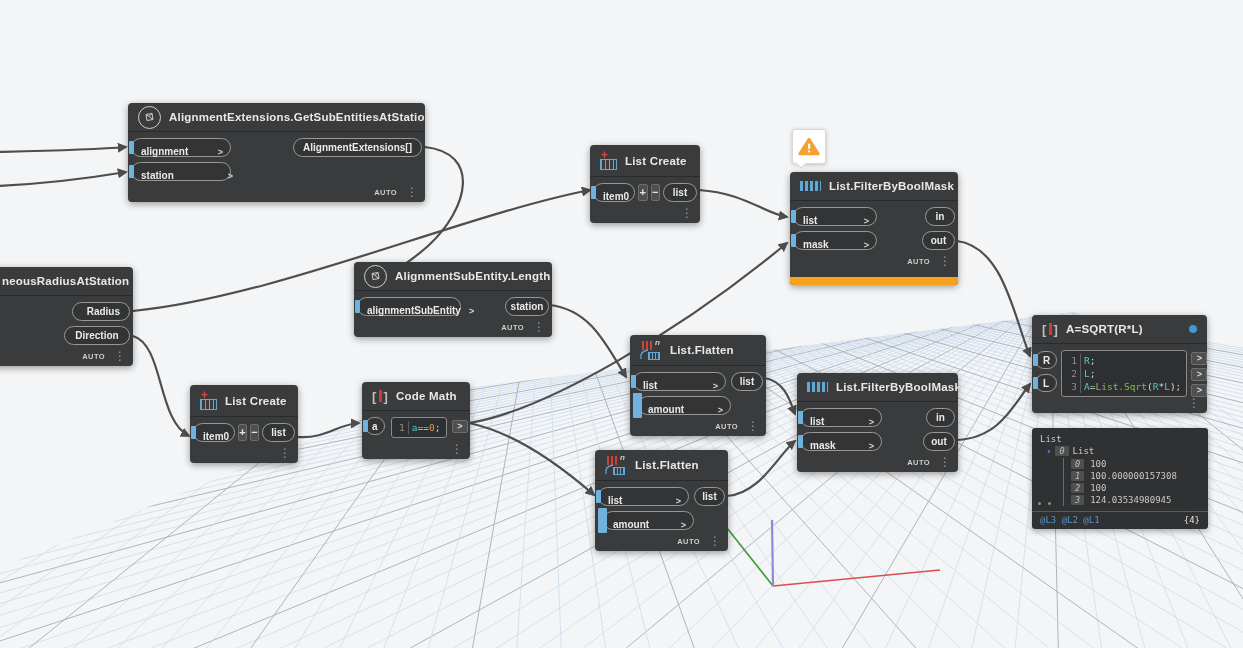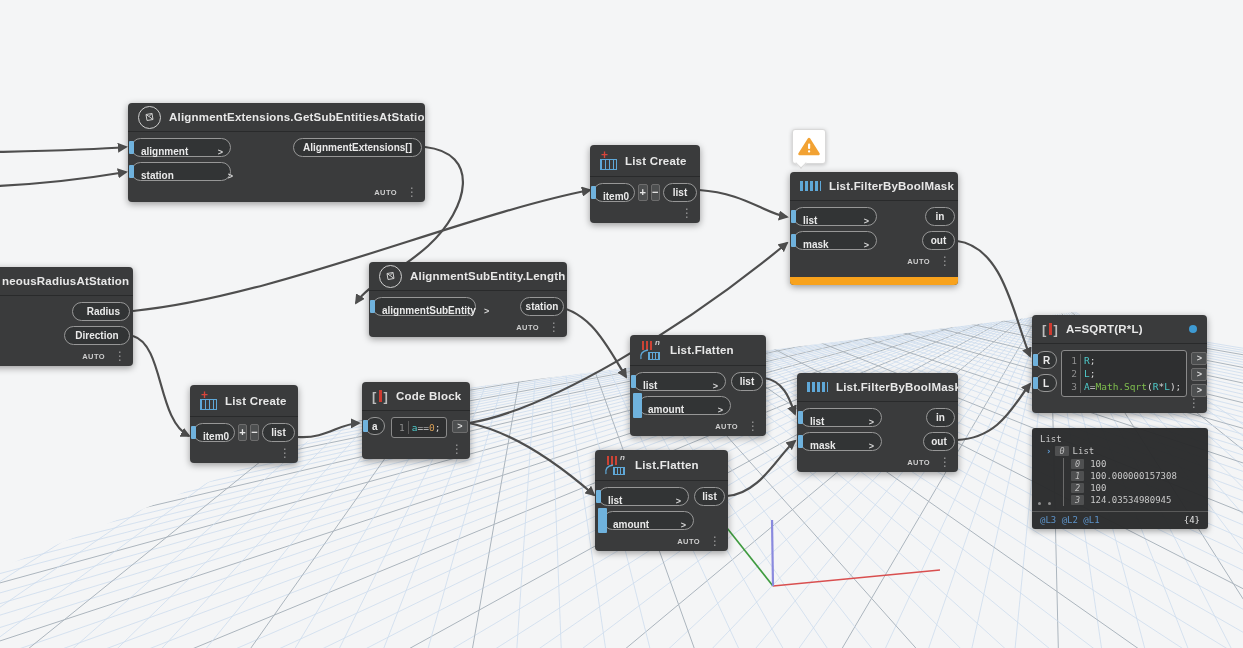--- a/index.html
+++ b/index.html
@@ -401,21 +401,21 @@
         </span>
       </div>
       <div class="foot" style="padding-bottom:12px;">
         <span class="lacing">AUTO</span>
         <span class="kebab">⋮</span>
       </div>
     </div>
     <div class="warnbar"></div>
   </div>
 
-  <div class="node" style="left:369px;top:262px;width:198px;">
+  <div class="node" style="left:354px;top:262px;width:198px;">
     <div class="hd">
       <span class="icn icn-fn">
         <svg width="13" height="13">
             <path d="M3,3.5 L9,2.5 L10,8.5 L4,9.5 Z M3,3.5 L6,5.5 L10,8.5 M6,5.5 L9,2.5" fill="none" stroke="#cfcfcf" stroke-width="1"></path>
           </svg>
       </span>
       <span>AlignmentSubEntity.Length</span>
     </div>
     <div class="bd">
       <div class="row">
@@ -490,21 +490,21 @@
       </div>
       <div class="foot">
         <span class="kebab">⋮</span>
       </div>
     </div>
   </div>
 
   <div class="node" style="left:362px;top:382px;width:108px;">
     <div class="hd">
       <span class="icn icn-cb">[<span class="bar"></span>]</span>
-      <span>Code Block</span>
+      <span>Code Math</span>
     </div>
     <div class="bd">
       <div class="row" style="align-items:flex-start;">
         <span class="pill ip" style="width:20px;height:18px;padding:0 0 0 6px;">
           <span>a</span>
         </span>
         <span class="code" style="width:56px;">
           <span class="cl">
             <span class="lno">1</span>
             <span><span class="tid">a</span><span class="top">==</span><span class="tnum">0</span><span class="top">;</span></span>
@@ -604,21 +604,21 @@
           <span class="cl">
             <span class="lno">1</span>
             <span><span class="tid">R</span><span class="top">;</span></span>
           </span>
           <span class="cl">
             <span class="lno">2</span>
             <span><span class="tid">L</span><span class="top">;</span></span>
           </span>
           <span class="cl">
             <span class="lno">3</span>
-            <span><span class="tid">A</span><span class="top">=</span><span class="tcls">Math.Sqrt</span><span class="top">(</span><span class="tid">R</span><span class="top">*</span><span class="tid">L</span><span class="top">);</span></span>
+            <span><span class="tid">A</span><span class="top">=</span><span class="tcls">List.Sqrt</span><span class="top">(</span><span class="tid">R</span><span class="top">*</span><span class="tid">L</span><span class="top">);</span></span>
           </span>
         </span>
         <span style="display:flex;flex-direction:column;gap:3px;margin-right:2px;margin-top:2px;">
           <span class="outcaret">&gt;</span>
           <span class="outcaret">&gt;</span>
           <span class="outcaret">&gt;</span>
         </span>
       </div>
       <div class="foot">
         <span class="kebab">⋮</span>

